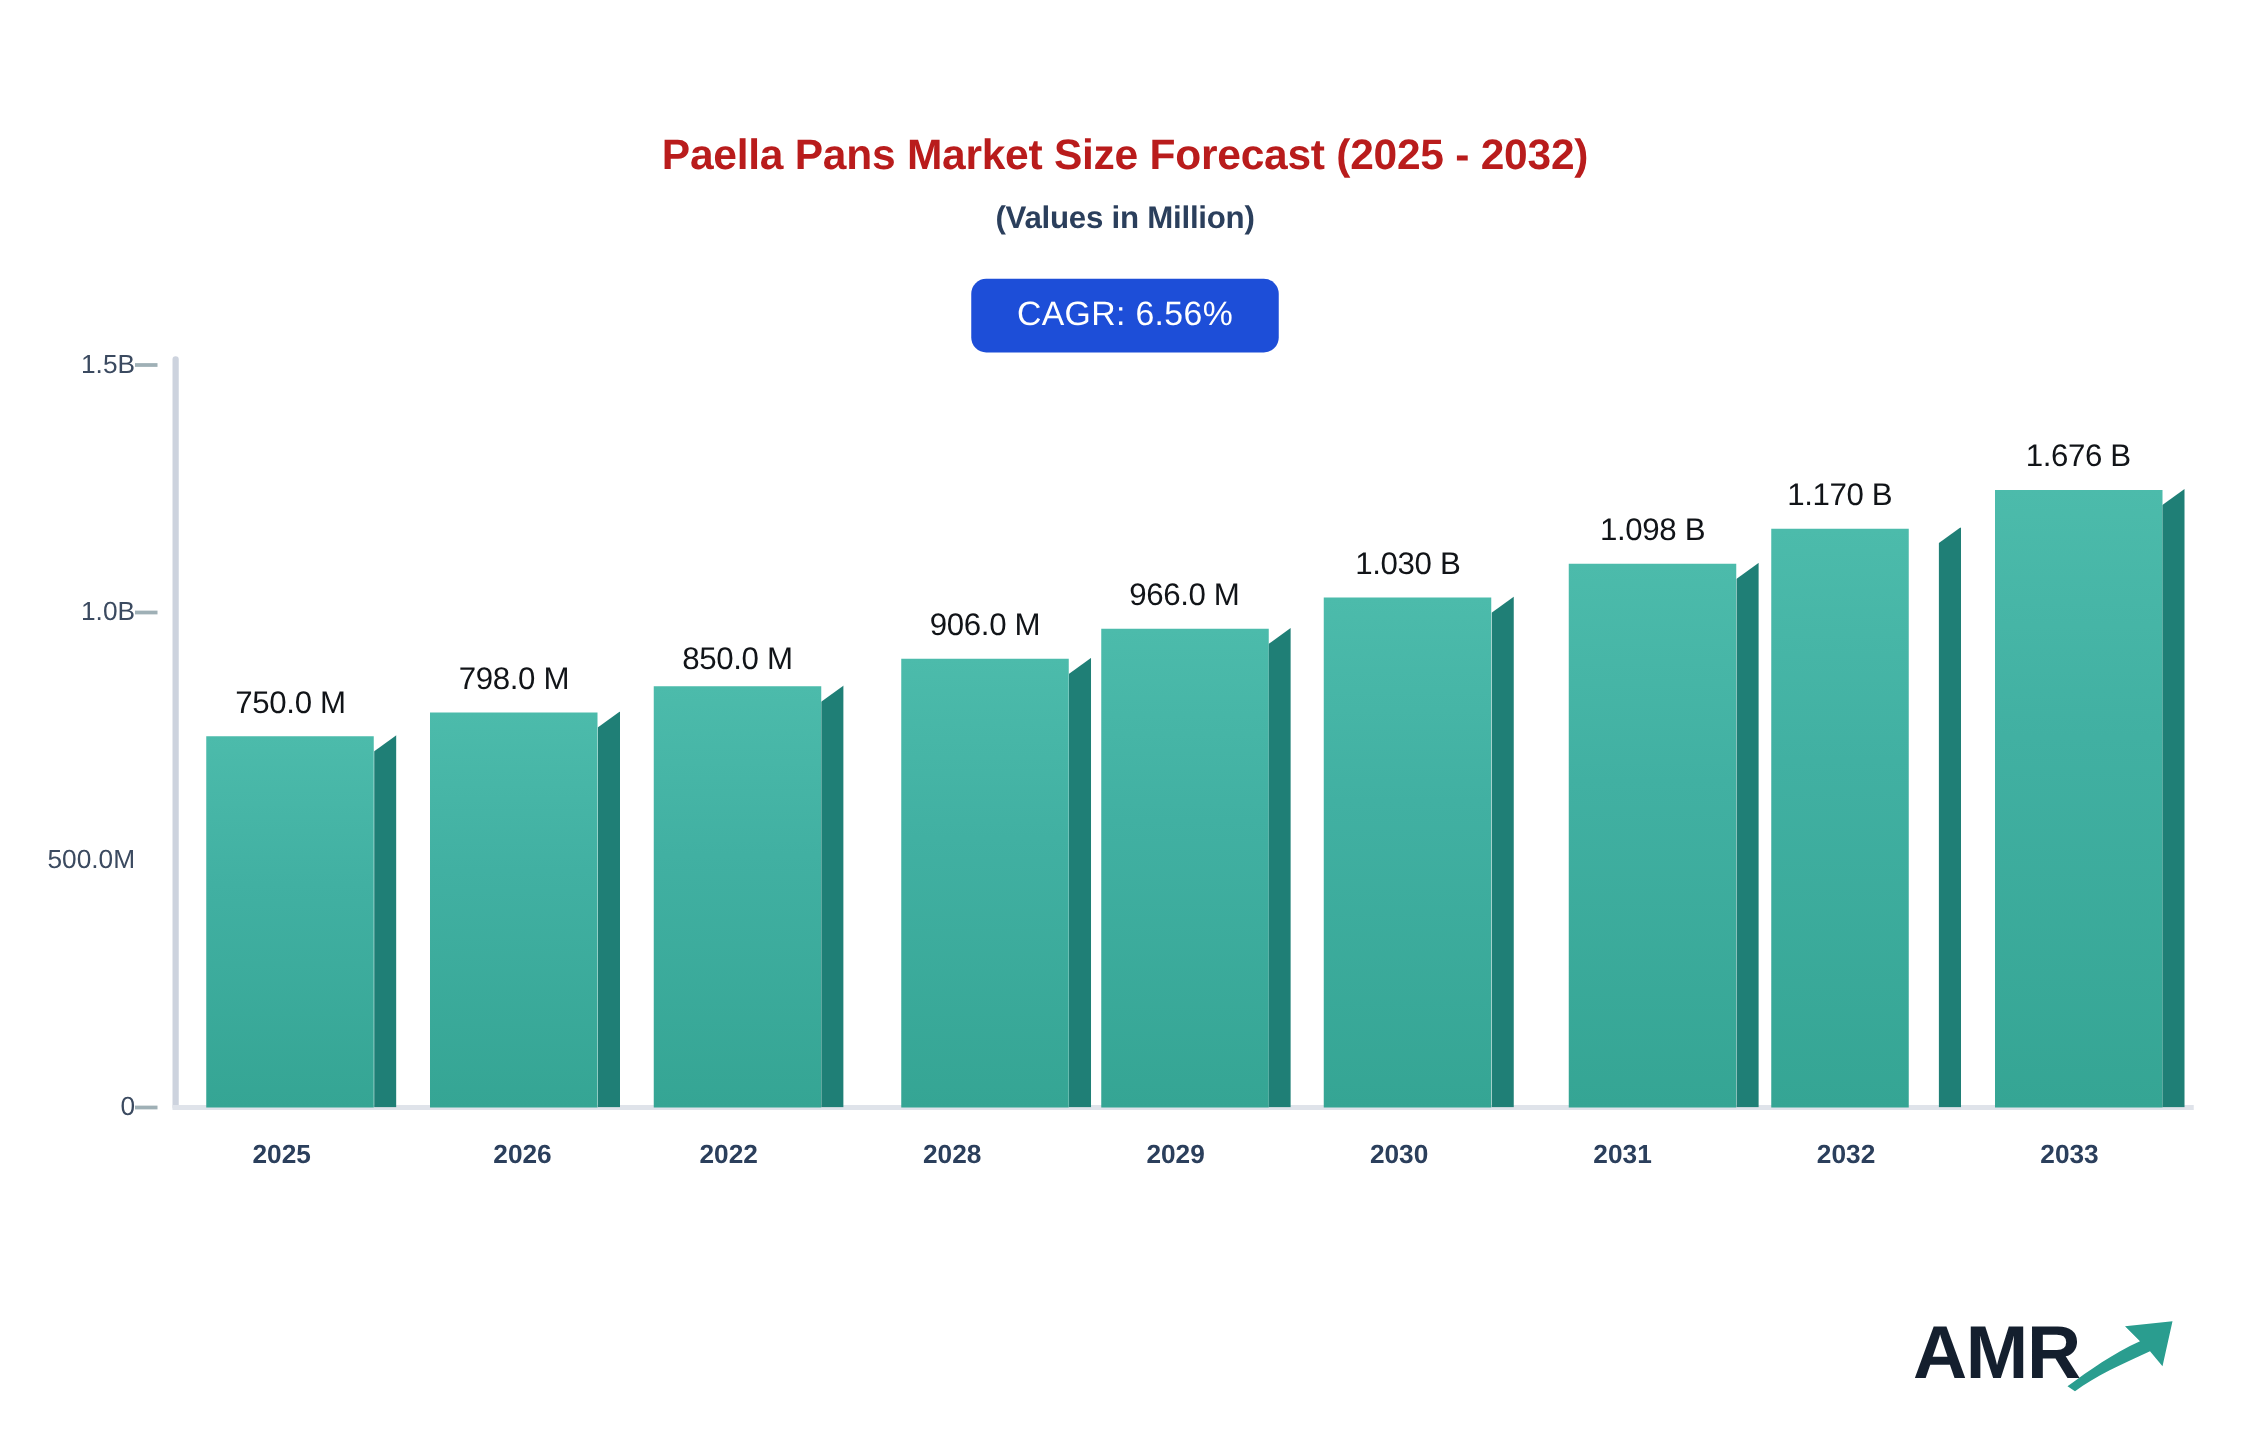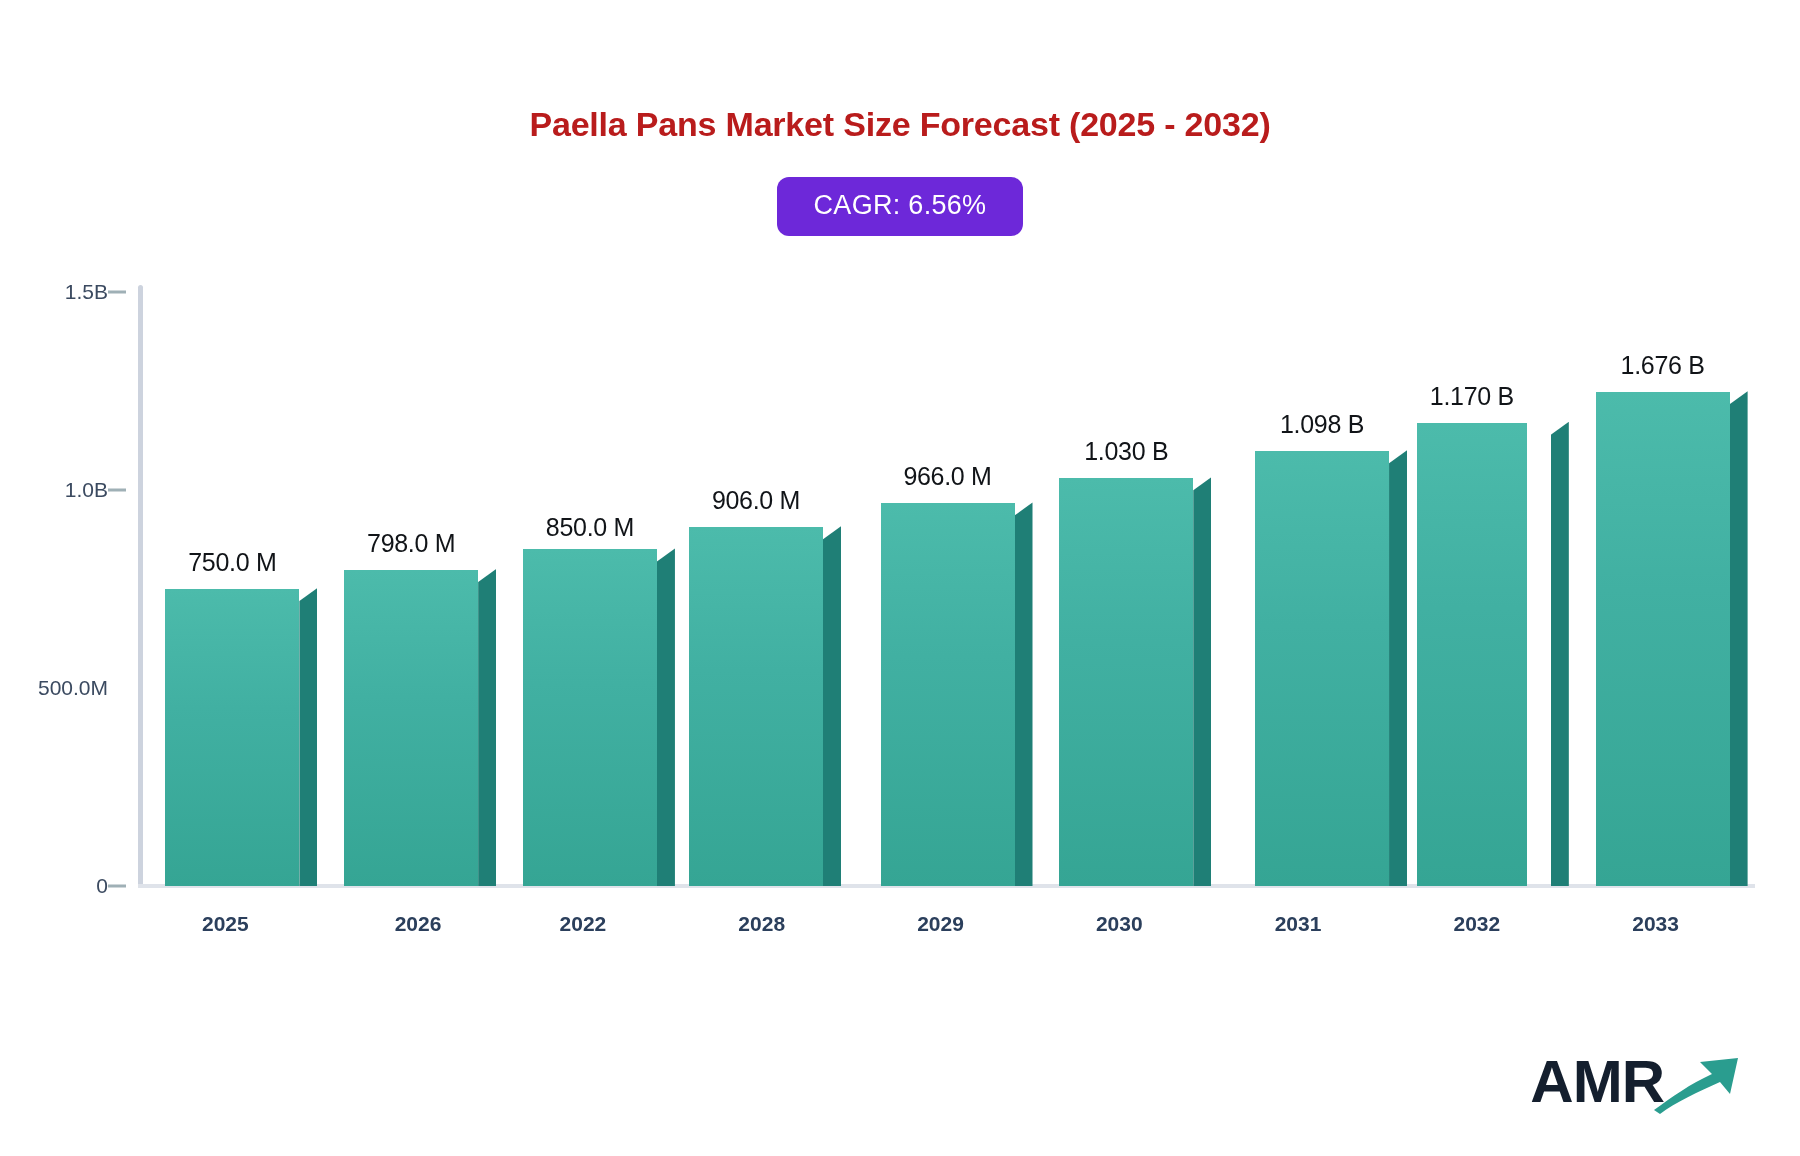--- a/index.html
+++ b/index.html
@@ -34,21 +34,21 @@
     font-size: 25px;
     font-weight: bold;
     color: #2b3f5c;
     margin: 0;
     padding-top: 17px;
     letter-spacing: -0.2px;
   }
   #cagr-badge {
     display: inline-block;
     margin-top: 34px;
-    background: #6d28d9;
+    background: #1d4ed8;
     color: #ffffff;
     font-size: 27px;
     font-weight: normal;
     padding: 13px 37px 15px 37px;
     border-radius: 12px;
     letter-spacing: 0.3px;
   }
 
   
   #plot-wrap {
@@ -158,20 +158,21 @@
   #amr-logo-arrow {
     margin-left: -14px;
     margin-bottom: -6px;
   }
 </style>
 </head>
 <body>
 
 <div id="chart-header">
   <h1 id="chart-title">Paella Pans Market Size Forecast (2025 - 2032)</h1>
+  <p id="chart-subtitle">(Values in Million)</p>
   <div id="cagr-badge">CAGR: 6.56%</div>
 </div>
 
 <div id="plot-wrap">
   <div id="y-axis-line"></div>
   <div id="x-axis-line"></div>
   <div id="y-ticks-layer">
       <div class="y-tick-label" style="top: 292px;">1.5B</div>
       <div class="y-tick-mark" style="top: 292px;"></div>
       <div class="y-tick-label" style="top: 490px;">1.0B</div>
@@ -189,21 +190,21 @@
       <div class="bar-group" style="left: 344.167px; width: 134px; height: 316.008px;">
         <div class="bar-face" style="height: 316.008px;"></div>
         <div class="bar-side" style="left: 134px; height: 317.008px;"></div>
         <div class="bar-label" style="bottom: 328.008px;">798.0 M</div>
       </div>
       <div class="bar-group" style="left: 522.944px; width: 134px; height: 336.6px;">
         <div class="bar-face" style="height: 336.6px;"></div>
         <div class="bar-side" style="left: 134px; height: 337.6px;"></div>
         <div class="bar-label" style="bottom: 344px;">850.0 M</div>
       </div>
-      <div class="bar-group" style="left: 689px; width: 134px; height: 358.776px;">
+      <div class="bar-group" style="left: 721px; width: 134px; height: 358.776px;">
         <div class="bar-face" style="height: 358.776px;"></div>
         <div class="bar-side" style="left: 134px; height: 359.776px;"></div>
         <div class="bar-label" style="bottom: 370.776px;">906.0 M</div>
       </div>
       <div class="bar-group" style="left: 880.5px; width: 134px; height: 382.536px;">
         <div class="bar-face" style="height: 382.536px;"></div>
         <div class="bar-side" style="left: 134px; height: 383.536px;"></div>
         <div class="bar-label" style="bottom: 394.536px;">966.0 M</div>
       </div>
       <div class="bar-group" style="left: 1059.28px; width: 134px; height: 407.88px;">

